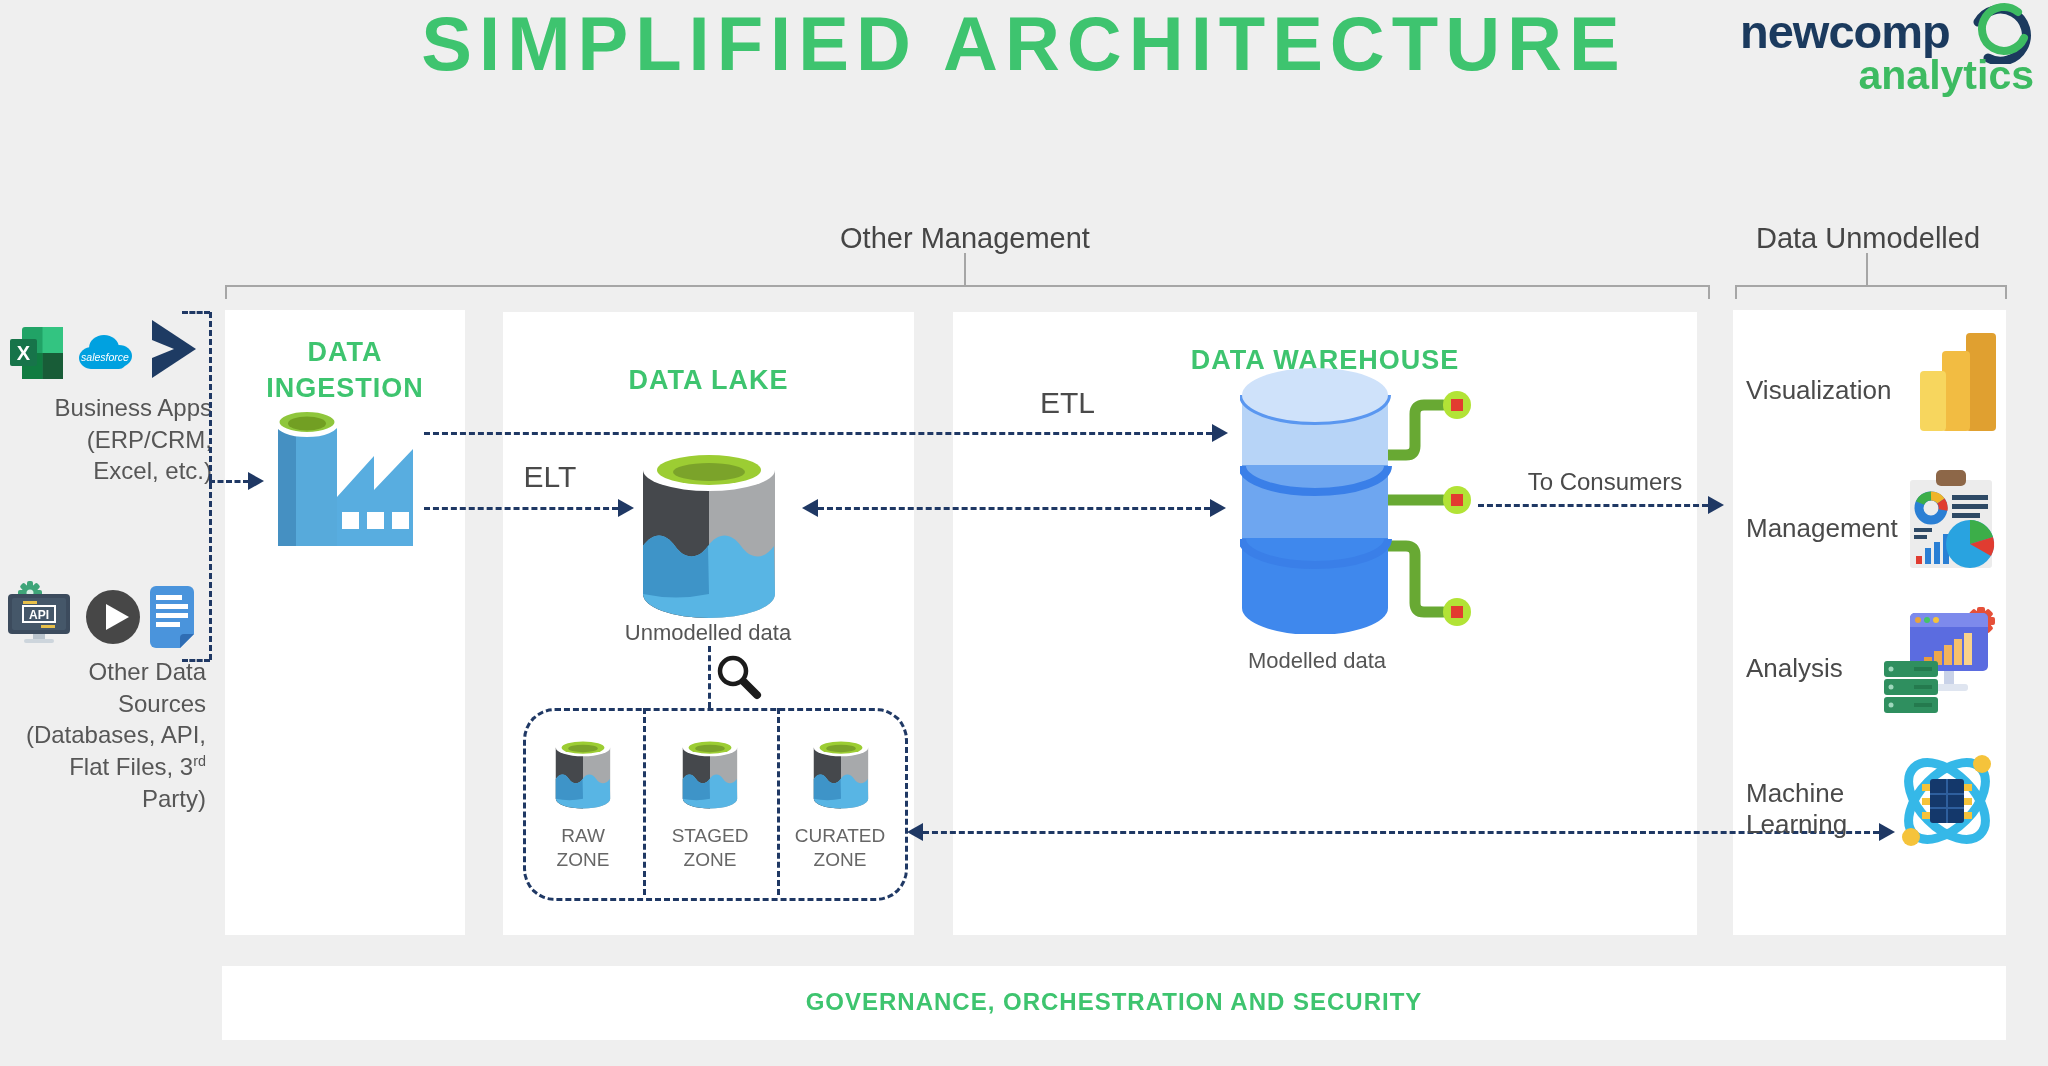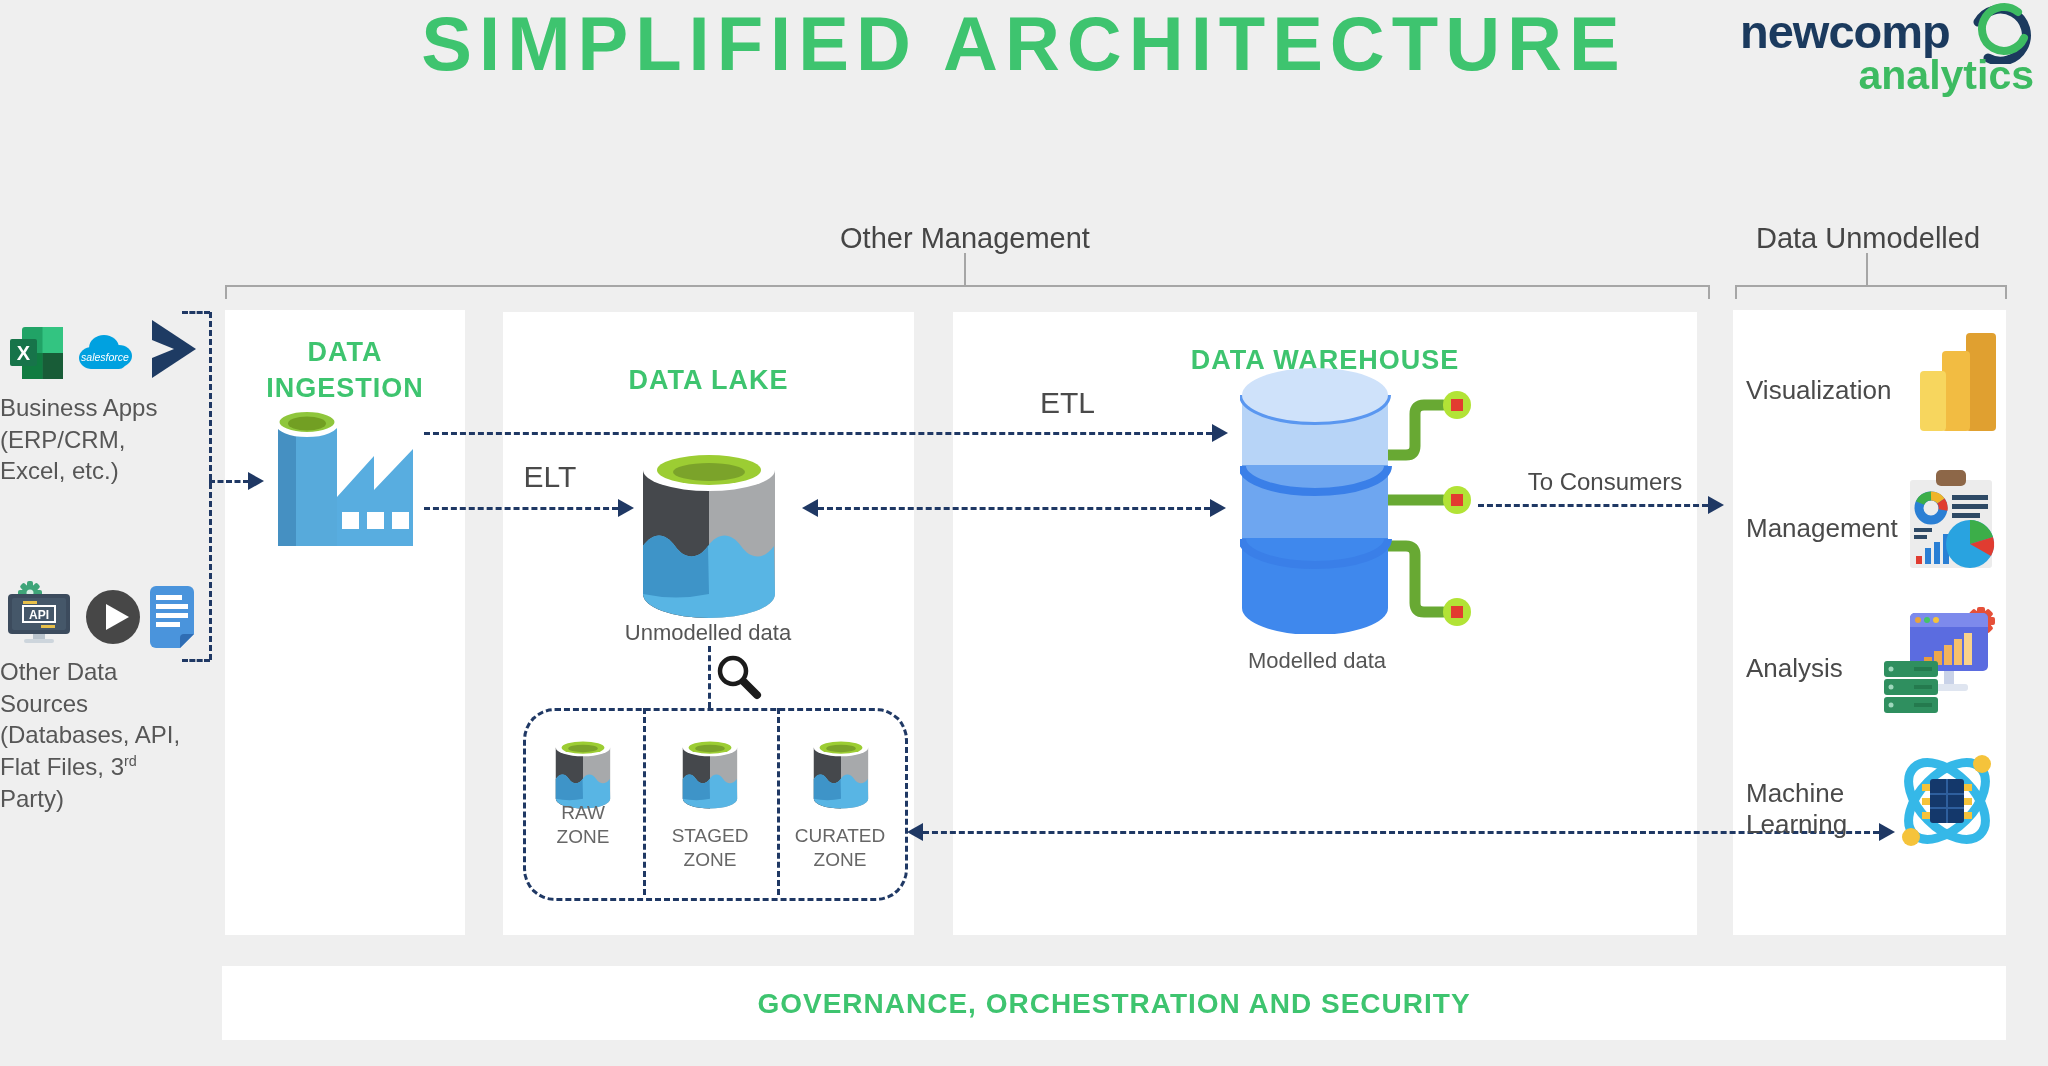--- a/index.html
+++ b/index.html
@@ -4,34 +4,34 @@
 <style>
   html,body{margin:0;padding:0;background:#efefef;}
   #stage{position:relative;width:2048px;height:1066px;background:#efefef;
          font-family:"Liberation Sans", sans-serif;overflow:hidden;}
   .abs{position:absolute;}
   .prewrap{white-space:pre-line;}
   .panel{position:absolute;background:#ffffff;}
   .ptitle{position:absolute;color:#3ec46f;font-weight:bold;font-size:27px;
           letter-spacing:1px;text-align:center;line-height:1.35;}
   .caption{position:absolute;color:#555;font-size:22px;text-align:center;}
-  .srcLabel{position:absolute;color:#565656;font-size:24px;line-height:1.32;text-align:left;}
+  .srcLabel{position:absolute;color:#565656;font-size:24px;line-height:1.32;text-align:right;}
   .flowLabel{position:absolute;color:#4a4a4a;font-size:30px;text-align:center;}
   .dash-h{position:absolute;border-top:3px dashed #1f3864;}
   .dash-v{position:absolute;border-left:3px dashed #1f3864;}
   .ah{position:absolute;width:0;height:0;border-top:9px solid transparent;border-bottom:9px solid transparent;}
   .ah.r{border-left:16px solid #1f3864;}
   .ah.l{border-right:16px solid #1f3864;}
   .gline{position:absolute;background:#a6a6a6;}
   .glabel{position:absolute;color:#454545;font-size:29px;text-align:center;}
   .zonebox{position:absolute;border:3px dashed #1f3864;border-radius:32px;}
   .zlabel{position:absolute;color:#666;font-size:19px;line-height:1.25;text-align:center;white-space:pre-line;}
   .crow{position:absolute;display:flex;align-items:center;justify-content:space-between;}
   .clabel{color:#4a4a4a;font-size:26px;line-height:1.2;white-space:pre-line;margin-top:16px;}
-  .gov{position:absolute;color:#3ec46f;font-weight:bold;font-size:28px;
+  .gov{position:absolute;color:#3ec46f;font-weight:bold;font-size:24px;
        letter-spacing:1px;text-align:center;}
   sup{font-size:0.6em;}
   svg{display:block;}
 </style>
 </head>
 <body>
 
 <div id="stage">
 
   <svg width="0" height="0" style="position:absolute">
@@ -231,21 +231,21 @@
   <span class="abs" style="left:682px;top:738px;">
     <svg width="56" height="72">
         <use href="#lake-cyl-sym"></use>
       </svg>
   </span>
   <span class="abs" style="left:813px;top:738px;">
     <svg width="56" height="72">
         <use href="#lake-cyl-sym"></use>
       </svg>
   </span>
-  <div class="zlabel" style="left:523px;top:801px;width:120px;">RAW
+  <div class="zlabel" style="left:523px;top:824px;width:120px;">RAW
 ZONE</div>
   <div class="zlabel" style="left:643px;top:824px;width:134px;">STAGED
 ZONE</div>
   <div class="zlabel" style="left:777px;top:824px;width:126px;">CURATED
 ZONE</div>
 
   <div class="ptitle" style="left:953px;top:342px;width:744px;">DATA WAREHOUSE</div>
   <span class="abs" style="left:1240px;top:362px;">
     <svg width="232" height="272" viewBox="0 0 232 272">
       <path d="M148,93 H166 Q175,93 175,84 V52 Q175,43 184,43 H203" stroke="#68a933" stroke-width="11" fill="none" stroke-linecap="round"></path>

